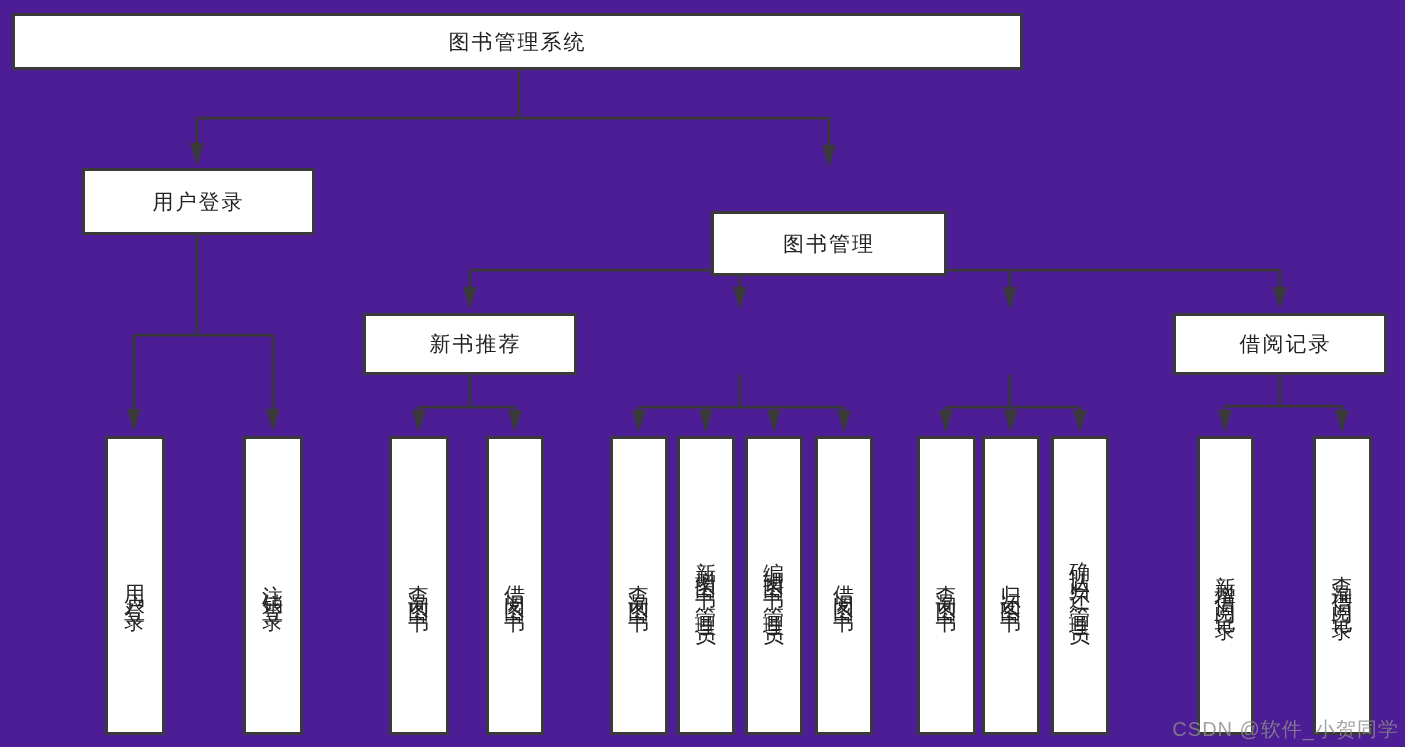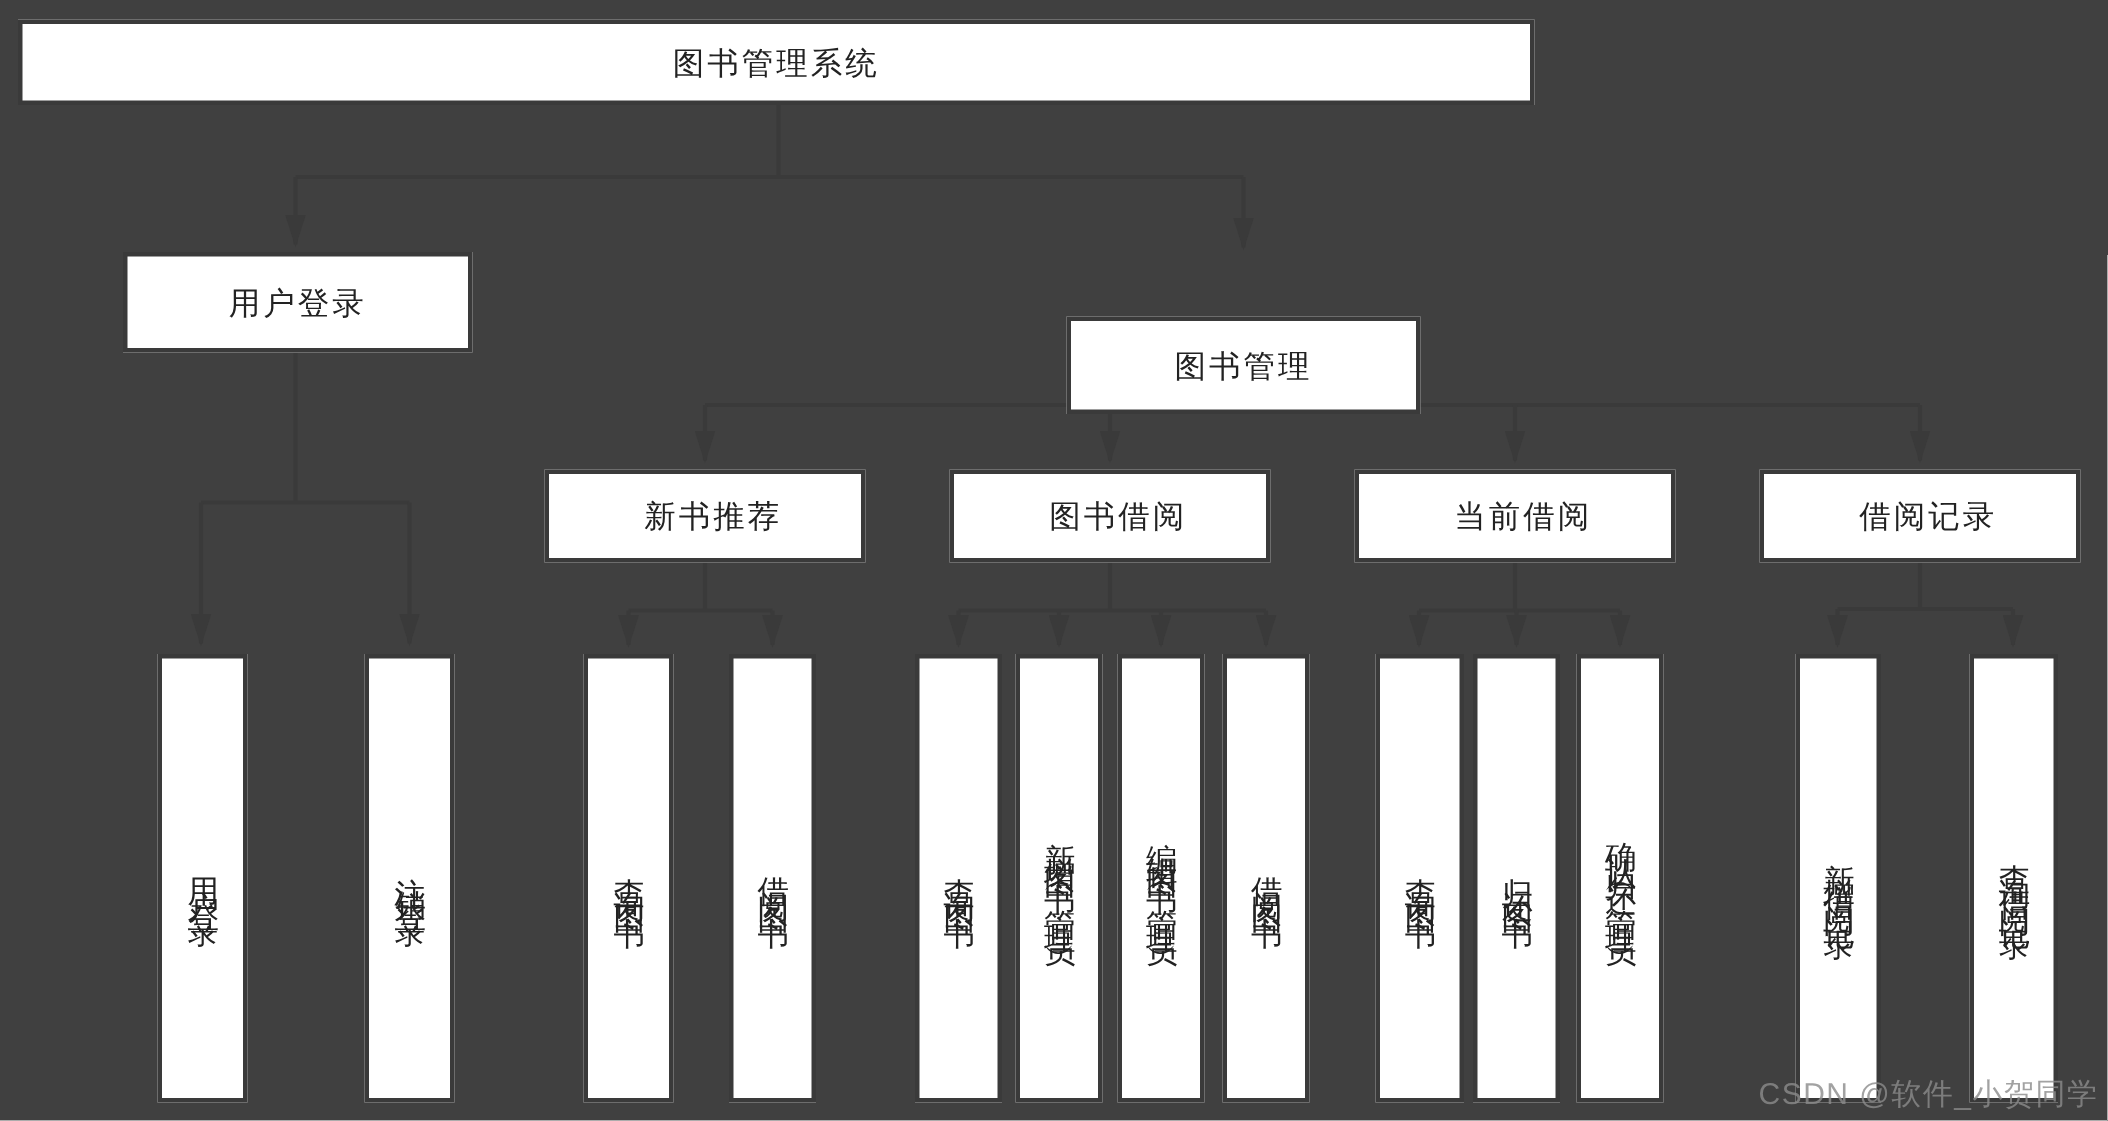--- a/index.html
+++ b/index.html
@@ -1,20 +1,20 @@
 <!DOCTYPE html>
 <html><head>
 <meta charset="utf-8">
 <style>
   html, body { margin: 0; padding: 0; background: #ffffff; }
   #stage {
     position: relative;
     width: 1405px;
     height: 747px;
-    background: #404040;
+    background: #4c1d95;
     font-family: "Liberation Sans", sans-serif;
     color: #222222;
     overflow: hidden;
   }
   #connectors {
     position: absolute;
     left: 0; top: 0;
     width: 1405px; height: 747px;
     pointer-events: none;
   }
@@ -151,26 +151,20 @@
   <div class="node b-l2a">
     <span>用户登录</span>
   </div>
   <div class="node b-l2b">
     <span>图书管理</span>
   </div>
 
   <div class="node b-l3 b-l3a">
     <span>新书推荐</span>
   </div>
-  <div class="node b-l3 b-l3b">
-    <span>图书借阅</span>
-  </div>
-  <div class="node b-l3 b-l3c">
-    <span>当前借阅</span>
-  </div>
   <div class="node b-l3 b-l3d">
     <span>借阅记录</span>
   </div>
 
   <div class="leaf lf1">
     <span class="vtext">用户登录</span>
   </div>
   <div class="leaf lf2">
     <span class="vtext">注销登录</span>
   </div>

